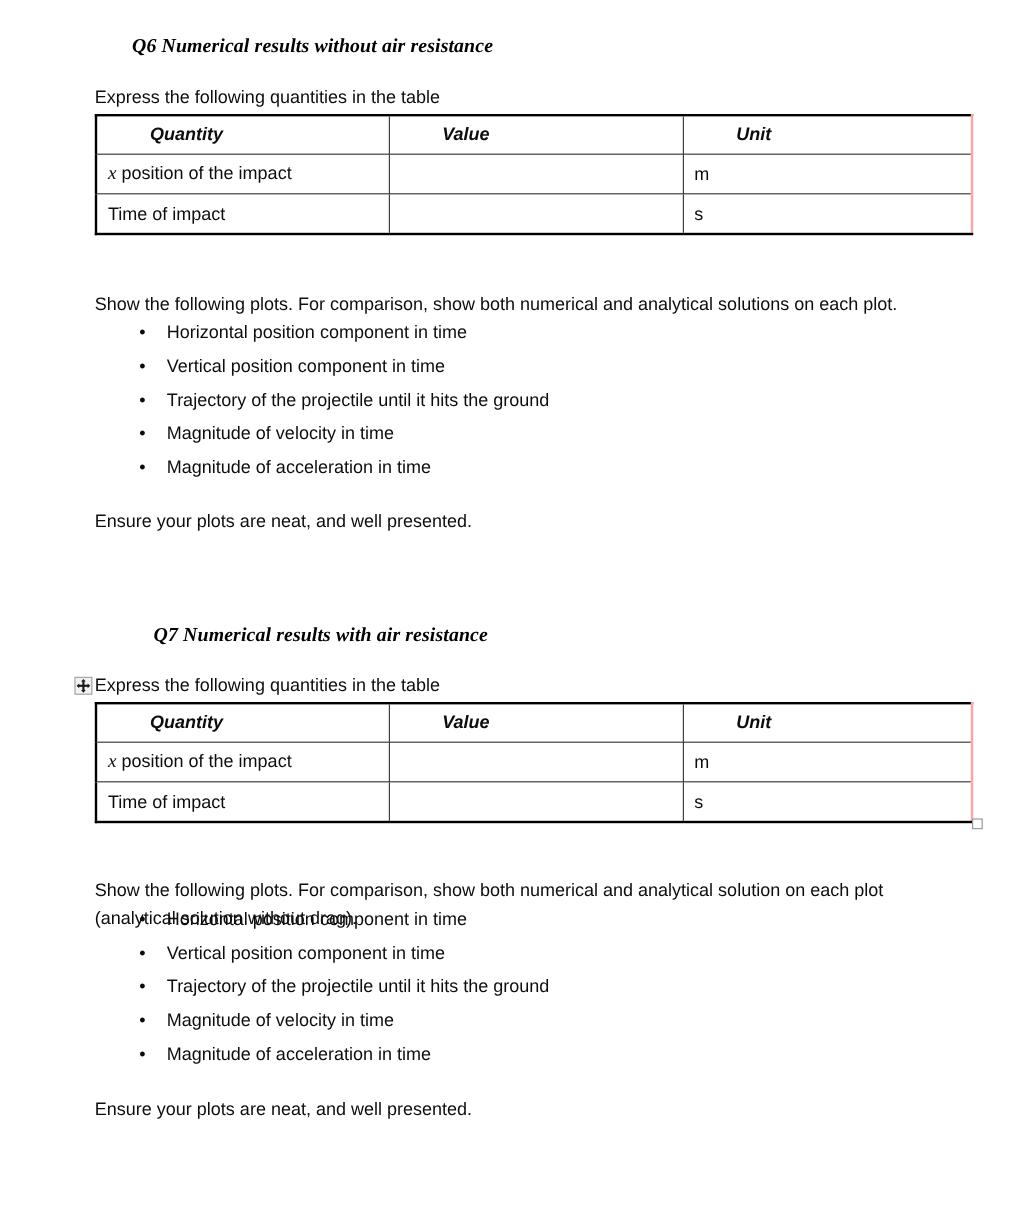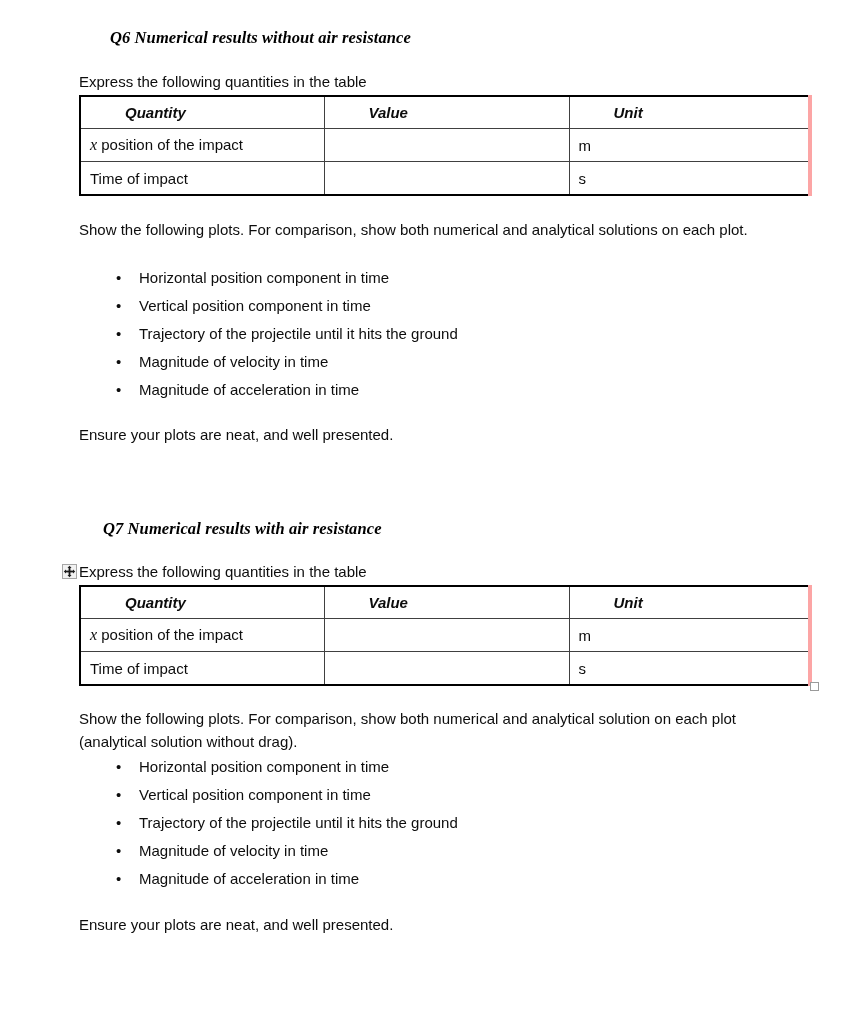--- a/index.html
+++ b/index.html
@@ -41,20 +41,21 @@
     font-family: Liberation Sans, sans-serif;
     font-size: 15px;
     line-height: 22.5px;
     color: #0d0d0d;
     margin: 0;
     padding: 0;
   }
 
   .para-block {
     width: 722px;
+    margin-top: 24px;
   }
 
   
   .doc-table {
     border-collapse: collapse;
     table-layout: fixed;
     width: 730px;
     background: #ffffff;
   }
   .doc-table td {
@@ -76,21 +77,21 @@
     height: 31px;
     border-top: 2px solid #000000;
   }
   .doc-table tr:last-child td {
     border-bottom: 2px solid #000000;
   }
   .doc-table td:first-child {
     border-left: 2px solid #000000;
   }
   .doc-table td:last-child {
-    border-right: 4px solid #fca5a5;
+    border-right: 2px solid #fca5a5;
   }
   .col-q { width: 244px; }
   .col-v { width: 245px; }
   .col-u { width: 241px; }
 
   .mathvar {
     font-family: "Liberation Serif", serif;
     font-style: italic;
     font-size: 16px;
   }
@@ -188,21 +189,21 @@
   <ul class="bullet-list abs" style="left:79px; top:264px;">
     <li>Horizontal position component in time</li>
     <li>Vertical position component in time</li>
     <li>Trajectory of the projectile until it hits the ground</li>
     <li>Magnitude of velocity in time</li>
     <li>Magnitude of acceleration in time</li>
   </ul>
 
   <p class="body-text abs" style="left:79px; top:424px;">Ensure your plots are neat, and well presented.</p>
 
-  <h2 class="section-heading abs" style="left:103px; top:519px;">Q7 Numerical results with air resistance</h2>
+  <h2 class="section-heading abs" style="left:128px; top:519px;">Q7 Numerical results with air resistance</h2>
 
   <div class="table-move-handle" style="left:62px; top:564px;">
     <svg viewBox="0 0 13 13" xmlns="http://www.w3.org/2000/svg">
       <g fill="#1a1a1a">
         <rect x="5.6" y="2.4" width="1.8" height="8.2"></rect>
         <rect x="2.4" y="5.6" width="8.2" height="1.8"></rect>
         <polygon points="6.5,0.8 8.5,3.0 4.5,3.0"></polygon>
         <polygon points="6.5,12.2 8.5,10.0 4.5,10.0"></polygon>
         <polygon points="0.8,6.5 3.0,4.5 3.0,8.5"></polygon>
         <polygon points="12.2,6.5 10.0,4.5 10.0,8.5"></polygon>

